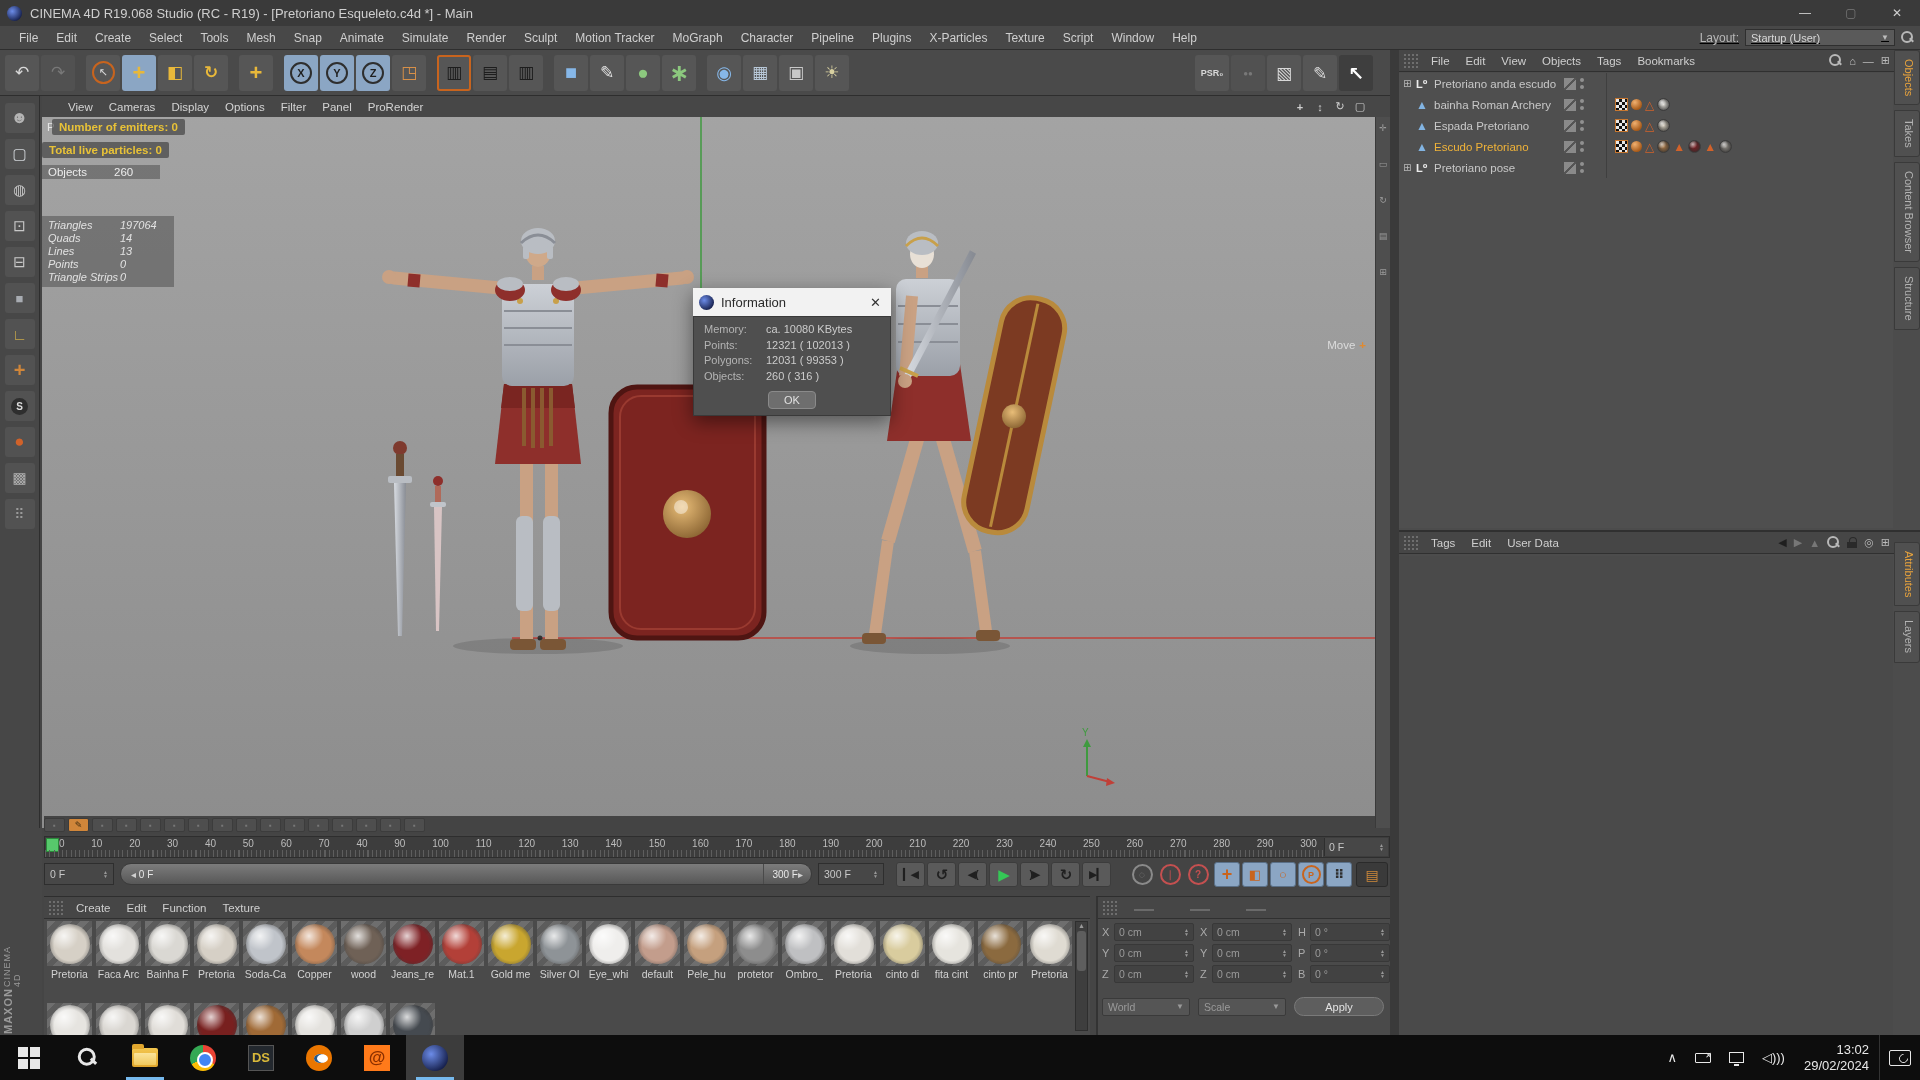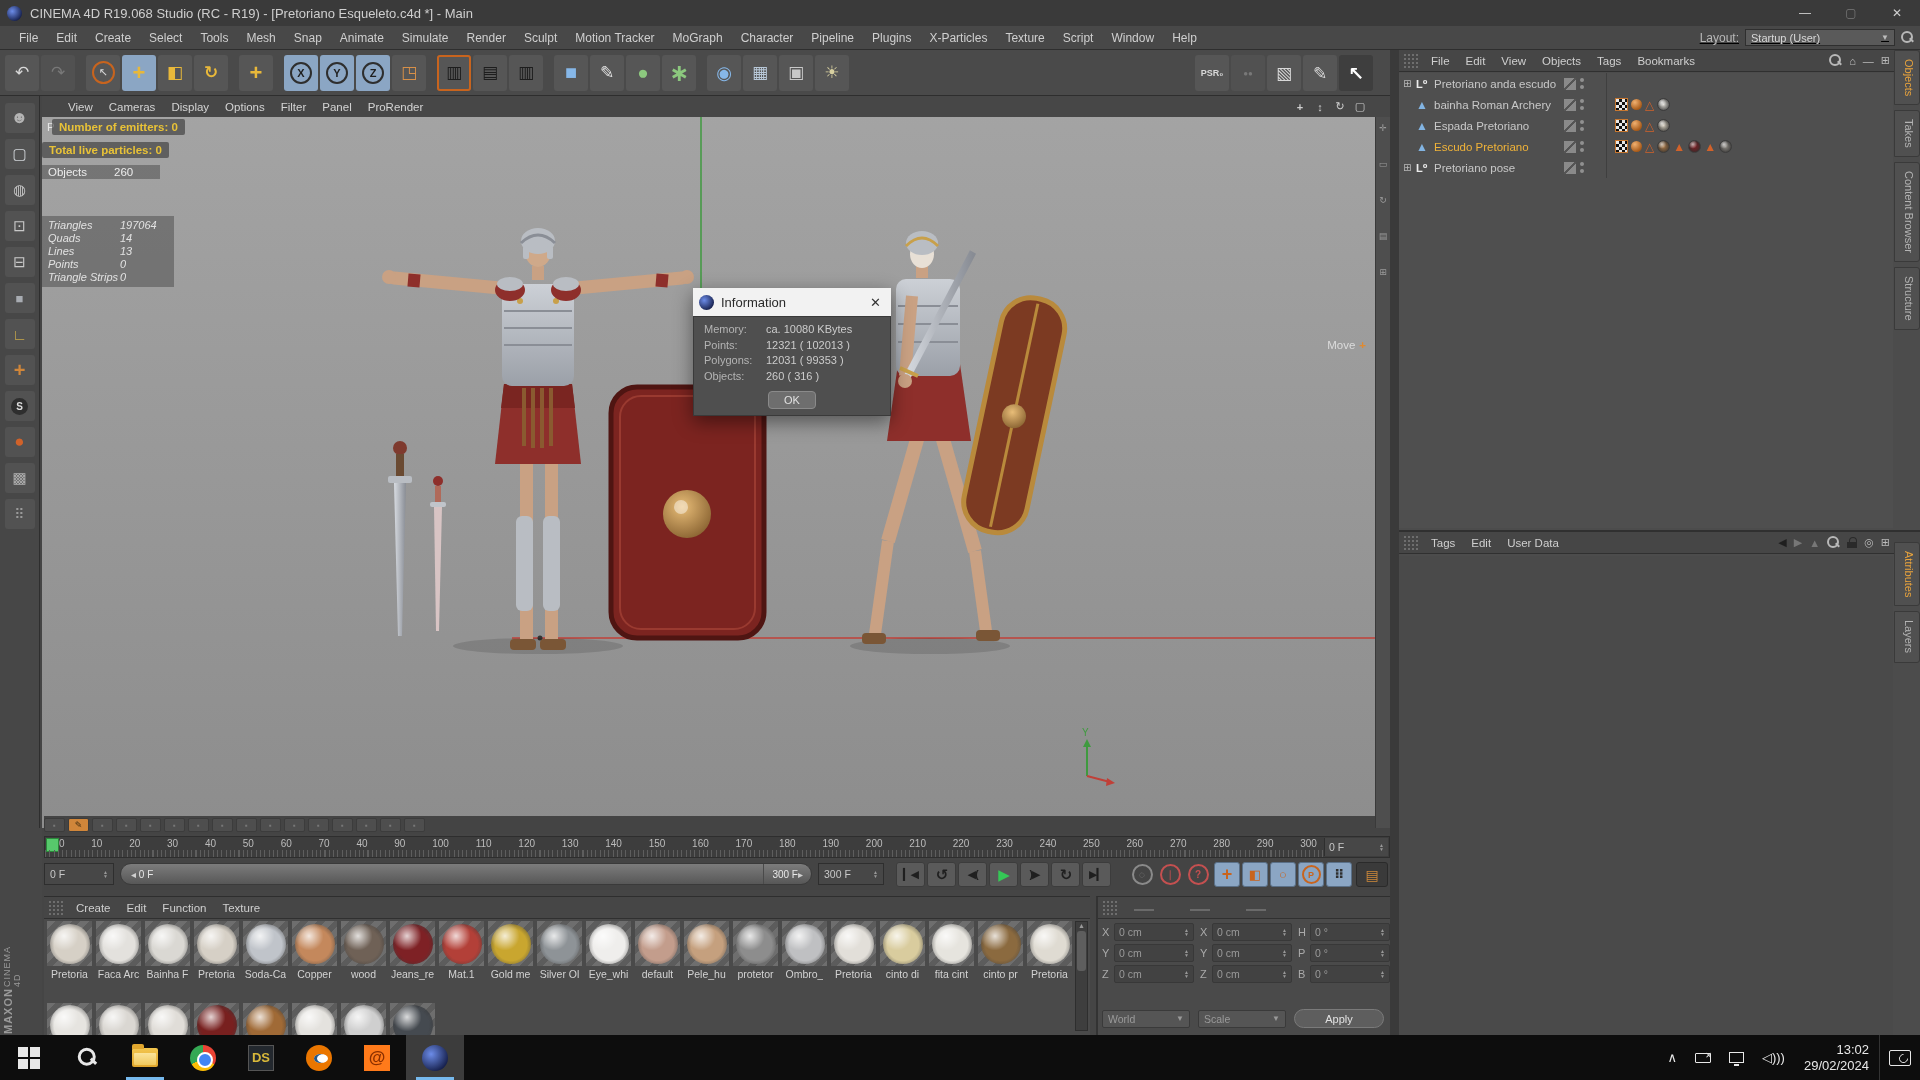--- a/index.html
+++ b/index.html
@@ -281,21 +281,21 @@
   .coords { position:absolute; left:1096px; top:896px; width:294px; height:139px; background:#4a4a4a;
     border-top:1px solid #2e2e2e; border-left:2px solid #333; }
   .co-cols { position:absolute; left:4px; top:26px; display:flex; gap:6px; }
   .co-col { display:flex; flex-direction:column; gap:3px; }
   .co-row { display:flex; align-items:center; gap:3px; }
   .co-lab { width:9px; color:#aaa; font-size:11px; }
   .co-field { width:80px; height:18px; background:#424242; border:1px solid #383838; border-radius:2px;
     color:#9a9a9a; font-size:10.5px; display:flex; align-items:center; padding:0 4px; }
   .co-head { position:absolute; left:4px; top:8px; width:282px; display:flex; }
   .co-head i { width:94px; border-top:2px solid #6a6a6a; margin-top:4px; margin-right:4px; width:20px; margin-left:32px; }
-  .co-foot { position:absolute; left:4px; top:112px; display:flex; gap:8px; align-items:center; }
+  .co-foot { position:absolute; left:4px; top:100px; display:flex; gap:8px; align-items:center; }
   .co-select { width:88px; height:18px; background:#555; border:1px solid #3a3a3a; border-radius:2px;
     color:#9a9a9a; font-size:10.5px; display:flex; align-items:center; padding:0 5px; }
   .co-select .arr { margin-left:auto; font-size:8px; color:#999; }
   .apply { width:90px; height:19px; background:#5e5e5e; border:1px solid #7a7a7a; border-radius:10px;
     color:#e2e2e2; font-size:11px; display:flex; align-items:center; justify-content:center; }
 
   
   .brand { position:absolute; left:2px; top:948px; height:86px; display:flex; gap:1px;
     writing-mode:vertical-rl; transform:rotate(180deg); color:#9a9a9a; }
   .brand .b1 { font-weight:bold; font-size:11px; letter-spacing:1px; }

